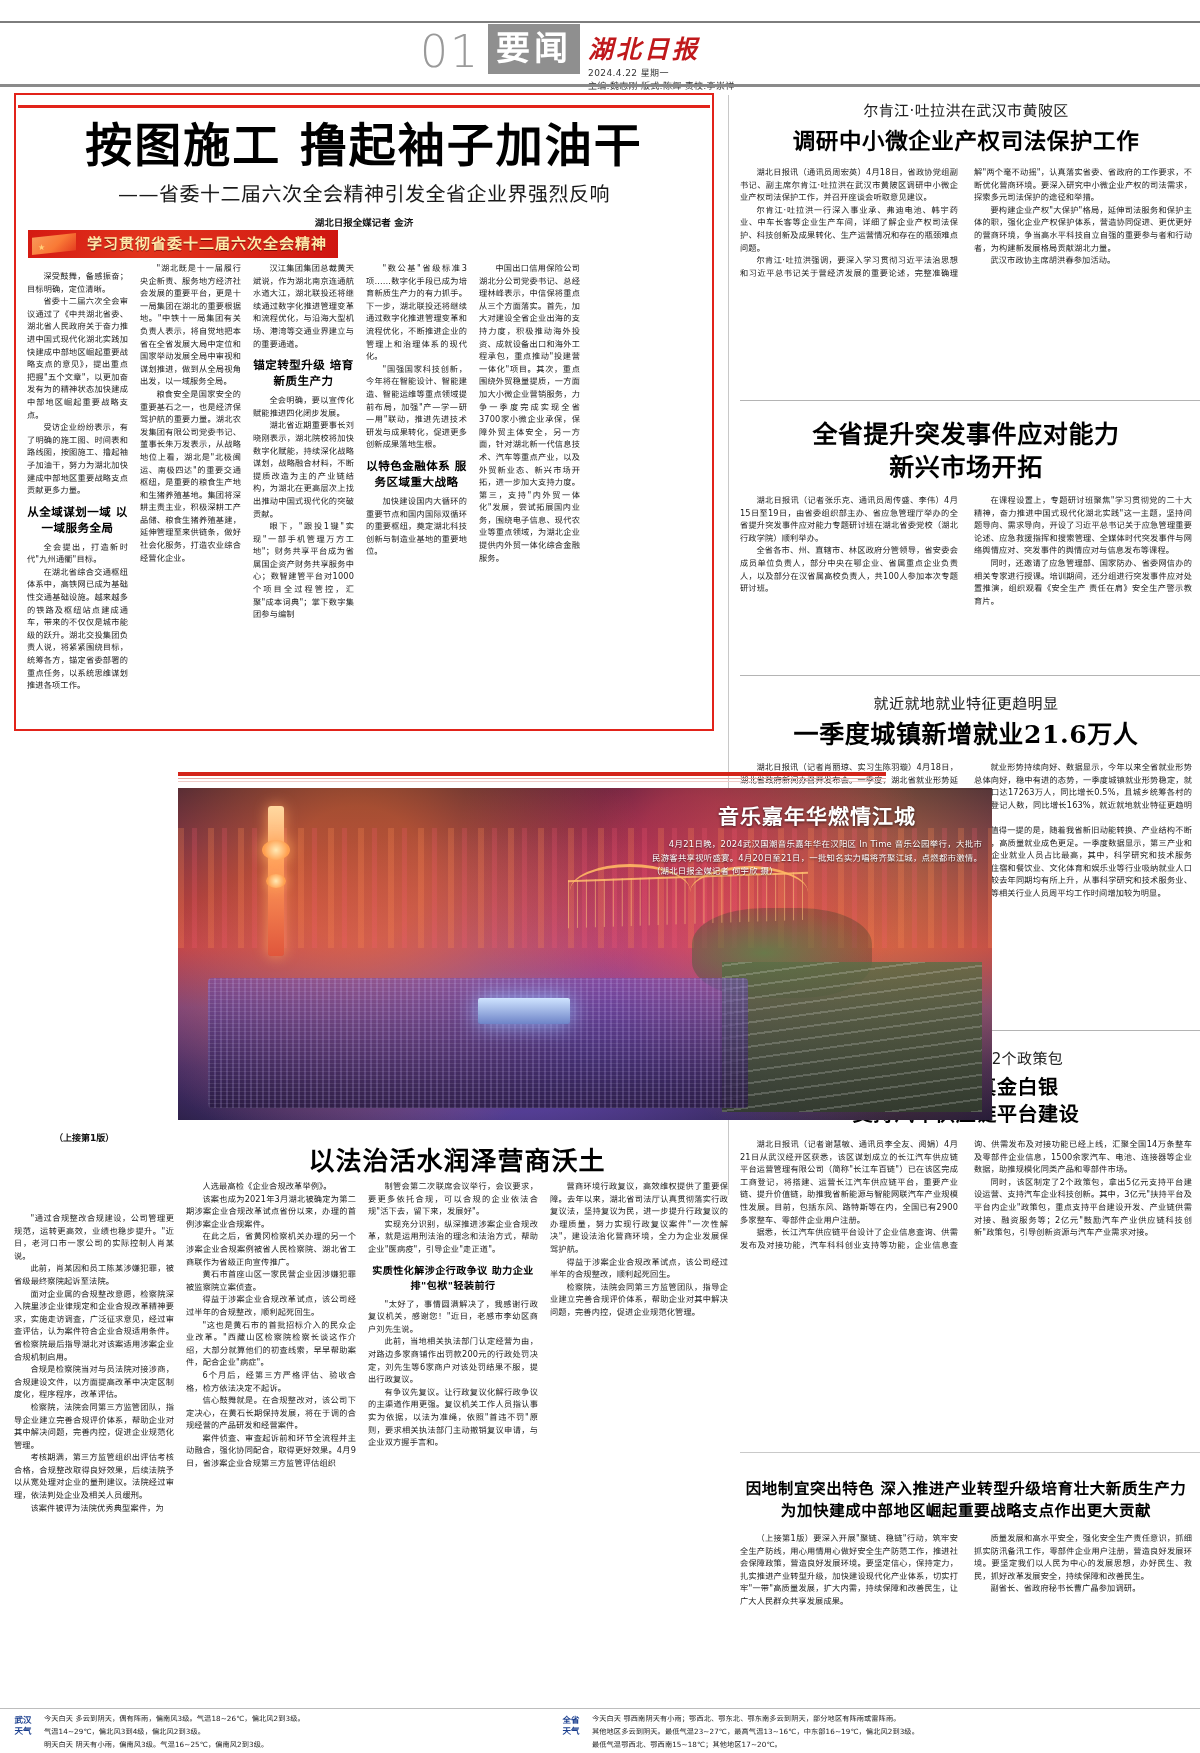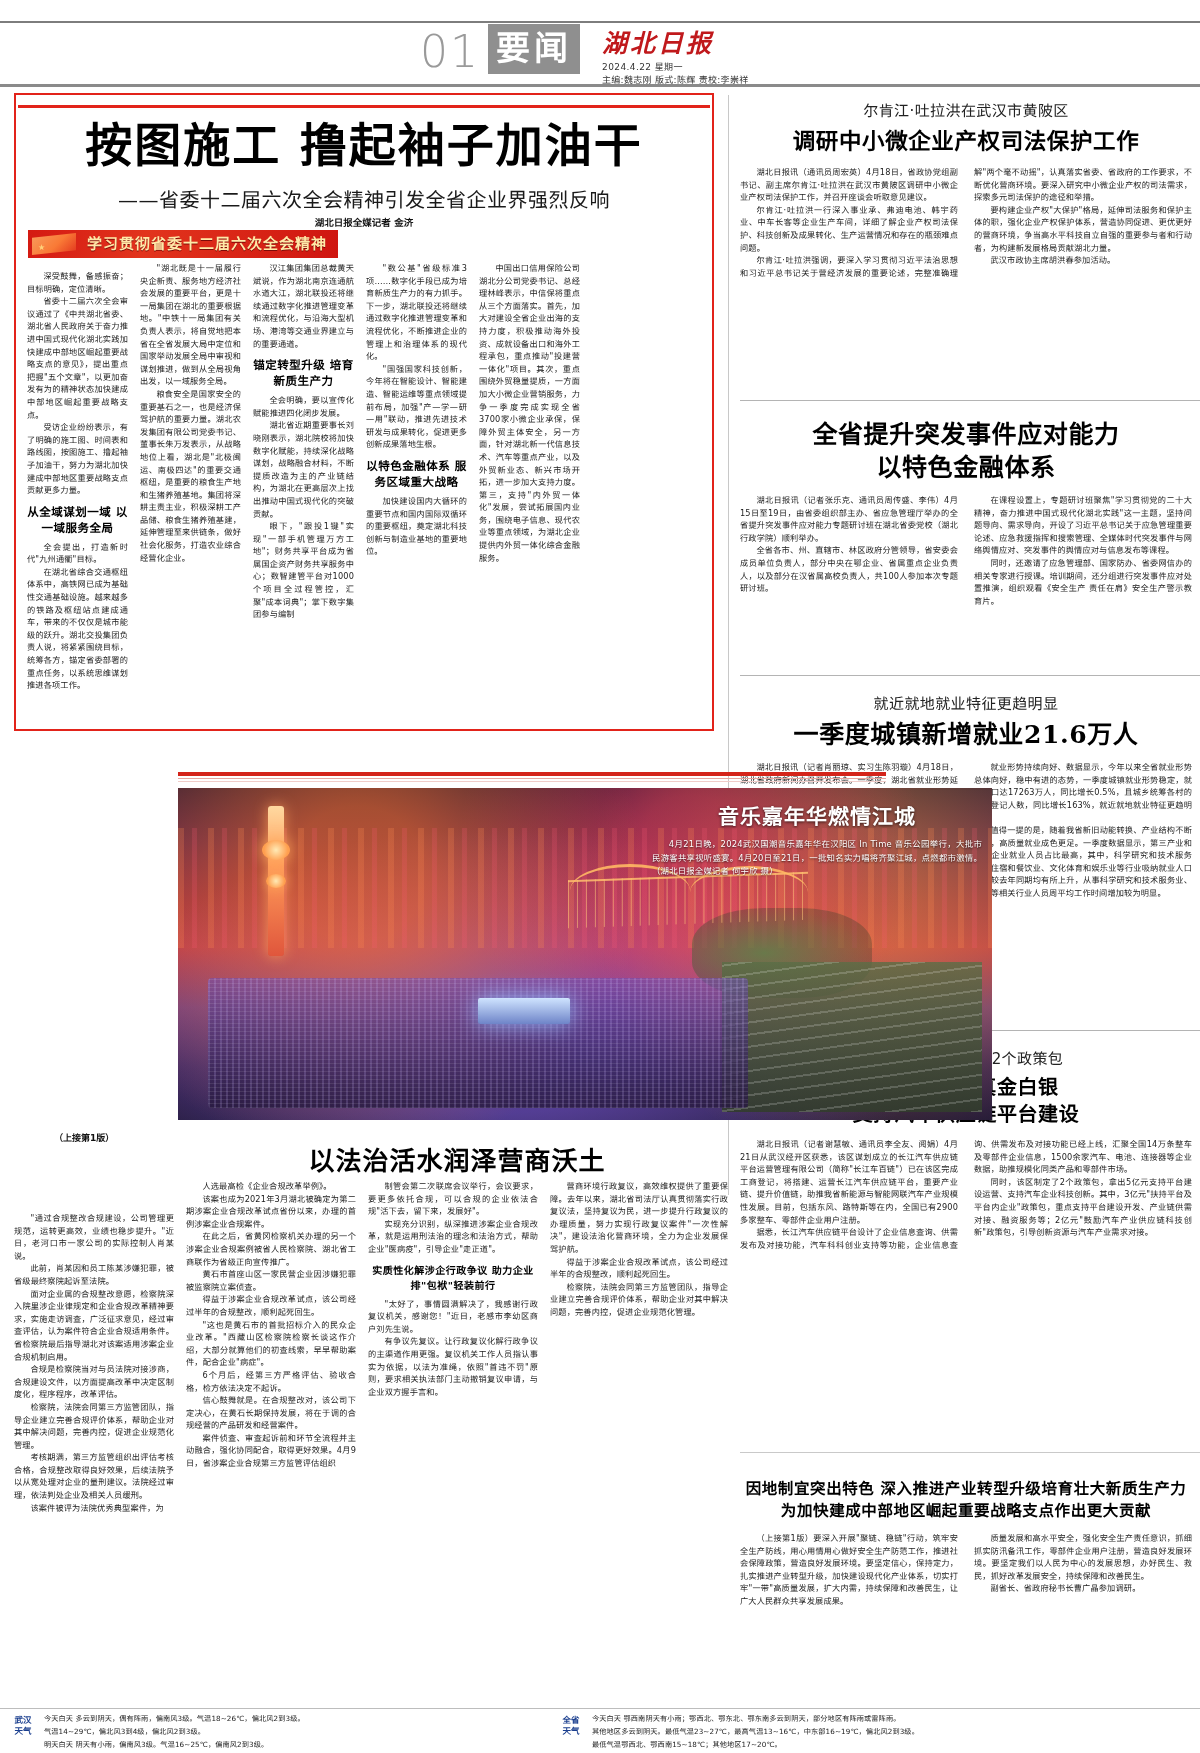--- a/index.html
+++ b/index.html
@@ -23,21 +23,21 @@
   .mh-pageno{
     font-size:44px;line-height:48px;color:#9a9a9a;font-weight:300;
     letter-spacing:2px;font-family:"DejaVu Sans",sans-serif;
     padding-top:4px;
   }
   .mh-section{
     background:#8f8f8f;color:#fff;font-size:34px;line-height:44px;
     padding:2px 8px 4px 8px;font-weight:700;letter-spacing:4px;
     font-family:"DejaVu Sans","Liberation Sans",sans-serif;
   }
-  .mh-brandwrap{margin-left:14px;padding-top:6px;}
+  .mh-brandwrap{padding-top:12px;}
   .mh-brand{
     color:#c0191c;font-size:25px;line-height:28px;font-weight:700;
     letter-spacing:3px;font-style:italic;
     font-family:"DejaVu Serif","Liberation Serif",serif;
   }
   .mh-date{font-size:9px;line-height:13px;color:#333;margin-top:3px;letter-spacing:.4px;}
   .mh-credits{font-size:9px;line-height:13px;color:#333;letter-spacing:.3px;}
 
   
   .body-col{
@@ -53,21 +53,21 @@
     position:absolute;left:14px;top:93px;width:700px;height:638px;
     border:2px solid #e2231a;box-sizing:border-box;background:#fff;
   }
   .lead-rule{position:absolute;left:18px;top:105px;width:692px;height:3px;background:#e2231a;}
   .lead-title{
     position:absolute;left:14px;top:118px;width:700px;text-align:center;
     font-size:47px;line-height:56px;font-weight:900;letter-spacing:2px;color:#000;
     font-family:"DejaVu Sans","Liberation Sans",sans-serif;
   }
   .lead-sub{
-    position:absolute;left:14px;top:186px;width:700px;text-align:center;
+    position:absolute;left:14px;top:180px;width:700px;text-align:center;
     font-size:20px;line-height:28px;color:#1a1a1a;letter-spacing:.5px;font-weight:400;
   }
   .lead-byline{
     position:absolute;left:14px;top:216px;width:700px;text-align:center;
     font-size:9.5px;line-height:14px;font-weight:700;color:#111;
   }
 
   .redbanner{
     position:absolute;left:28px;top:230px;width:310px;height:28px;
     background:linear-gradient(100deg,#d41a12 0%,#e2341d 38%,#cf1510 100%);
@@ -307,21 +307,21 @@
       <p>尔肯江·吐拉洪强调，要深入学习贯彻习近平法治思想和习近平总书记关于营经济发展的重要论述，完整准确理解"两个毫不动摇"，认真落实省委、省政府的工作要求，不断优化营商环境。要深入研究中小微企业产权的司法需求，探索多元司法保护的途径和举措。</p>
       <p>要构建企业产权"大保护"格局，延伸司法服务和保护主体的职，强化企业产权保护体系，营造协同促进、更优更好的营商环境，争当高水平科技自立自强的重要参与者和行动者，为构建新发展格局贡献湖北力量。</p>
       <p>武汉市政协主席胡洪春参加活动。</p>
     </div>
   </div>
 
   <div class="rcol hr-mid" style="top:400px;"></div>
 
   <div class="rcol" style="top:418px;">
     <div class="headline h-xl">全省提升突发事件应对能力</div>
-    <div class="headline h-xl">以特色金融体系</div>
+    <div class="headline h-xl">新兴市场开拓</div>
     <div class="two-col body-col" style="margin-top:10px;">
       <p>湖北日报讯（记者张乐克、通讯员周传盛、李伟）4月15日至19日，由省委组织部主办、省应急管理厅举办的全省提升突发事件应对能力专题研讨班在湖北省委党校（湖北行政学院）顺利举办。</p>
       <p>全省各市、州、直辖市、林区政府分管领导，省安委会成员单位负责人，部分中央在鄂企业、省属重点企业负责人，以及部分在汉省属高校负责人，共100人参加本次专题研讨班。</p>
       <p>在课程设置上，专题研讨班聚焦"学习贯彻党的二十大精神，奋力推进中国式现代化湖北实践"这一主题，坚持问题导向、需求导向，开设了习近平总书记关于应急管理重要论述、应急救援指挥和搜索管理、全媒体时代突发事件与网络舆情应对、突发事件的舆情应对与信息发布等课程。</p>
       <p>同时，还邀请了应急管理部、国家防办、省委网信办的相关专家进行授课。培训期间，还分组进行突发事件应对处置推演，组织观看《安全生产 责任在肩》安全生产警示教育片。</p>
     </div>
   </div>
 
   <div class="rcol hr-mid" style="top:675px;"></div>
 
@@ -416,20 +416,21 @@
     <p>6个月后，经第三方严格评估、验收合格，检方依法决定不起诉。</p>
     <p>信心鼓舞就是。在合规整改对，该公司下定决心，在黄石长期保持发展，将在于调的合规经营的产品研发和经营案件。</p>
     <p>案件侦查、审查起诉前和环节全流程并主动融合，强化协同配合，取得更好效果。4月9日，省涉案企业合规第三方监管评估组织</p>
   </div>
 
   <div style="position:absolute;left:368px;top:1180px;width:170px;height:522px;" class="body-col">
     <p>制管会第二次联席会议举行，会议要求，要更多依托合规，可以合规的企业依法合规"活下去，留下来，发展好"。</p>
     <p>实现充分识别，纵深推进涉案企业合规改革，就是运用刑法治的理念和法治方式，帮助企业"医病疫"，引导企业"走正道"。</p>
     <div class="sub-head" style="font-size:10px;line-height:15px;">实质性化解涉企行政争议 助力企业排"包袱"轻装前行</div>
     <p>"太好了，事情圆满解决了，我感谢行政复议机关，感谢您！"近日，老感市李幼区商户刘先生说。</p>
+    <p>此前，当地相关执法部门认定经营为由，对路边多家商铺作出罚款200元的行政处罚决定，刘先生等6家商户对该处罚结果不服，提出行政复议。</p>
     <p>有争议先复议。让行政复议化解行政争议的主渠道作用更强。复议机关工作人员指认事实为依据，以法为准绳，依照"首违不罚"原则，要求相关执法部门主动撤销复议申请，与企业双方握手言和。</p>
   </div>
 
   <div style="position:absolute;left:550px;top:1180px;width:178px;height:522px;" class="body-col">
     <p>营商环境行政复议，高效维权提供了重要保障。去年以来，湖北省司法厅认真贯彻落实行政复议法，坚持复议为民，进一步提升行政复议的办理质量，努力实现行政复议案件"一次性解决"，建设法治化营商环境，全力为企业发展保驾护航。</p>
     <p>得益于涉案企业合规改革试点，该公司经过半年的合规整改，顺利起死回生。</p>
     <p>检察院，法院会同第三方监管团队，指导企业建立完善合规评价体系，帮助企业对其中解决问题，完善内控，促进企业规范化管理。</p>
   </div>
 
   <div class="weather">

